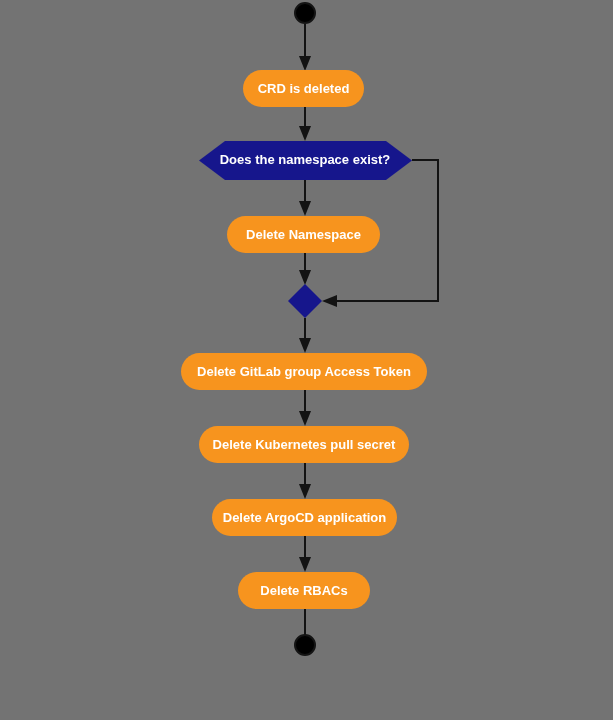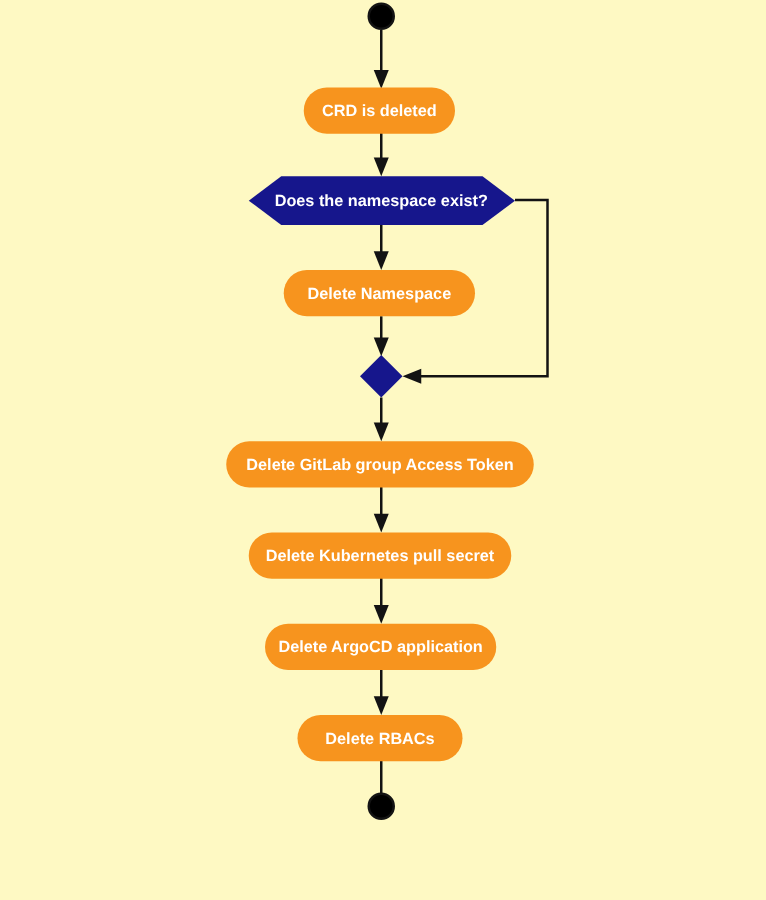--- a/index.html
+++ b/index.html
@@ -8,21 +8,21 @@
     padding: 0;
     background: #000000;
   }
   body {
     font-family: "Liberation Sans", sans-serif;
   }
   #canvas {
     position: relative;
     width: 613px;
     height: 720px;
-    background: #fef9c3;
+    background: #737373;
     overflow: hidden;
   }
   #flow-svg {
     position: absolute;
     top: 0;
     left: 0;
     width: 613px;
     height: 720px;
   }
   .node-label {

